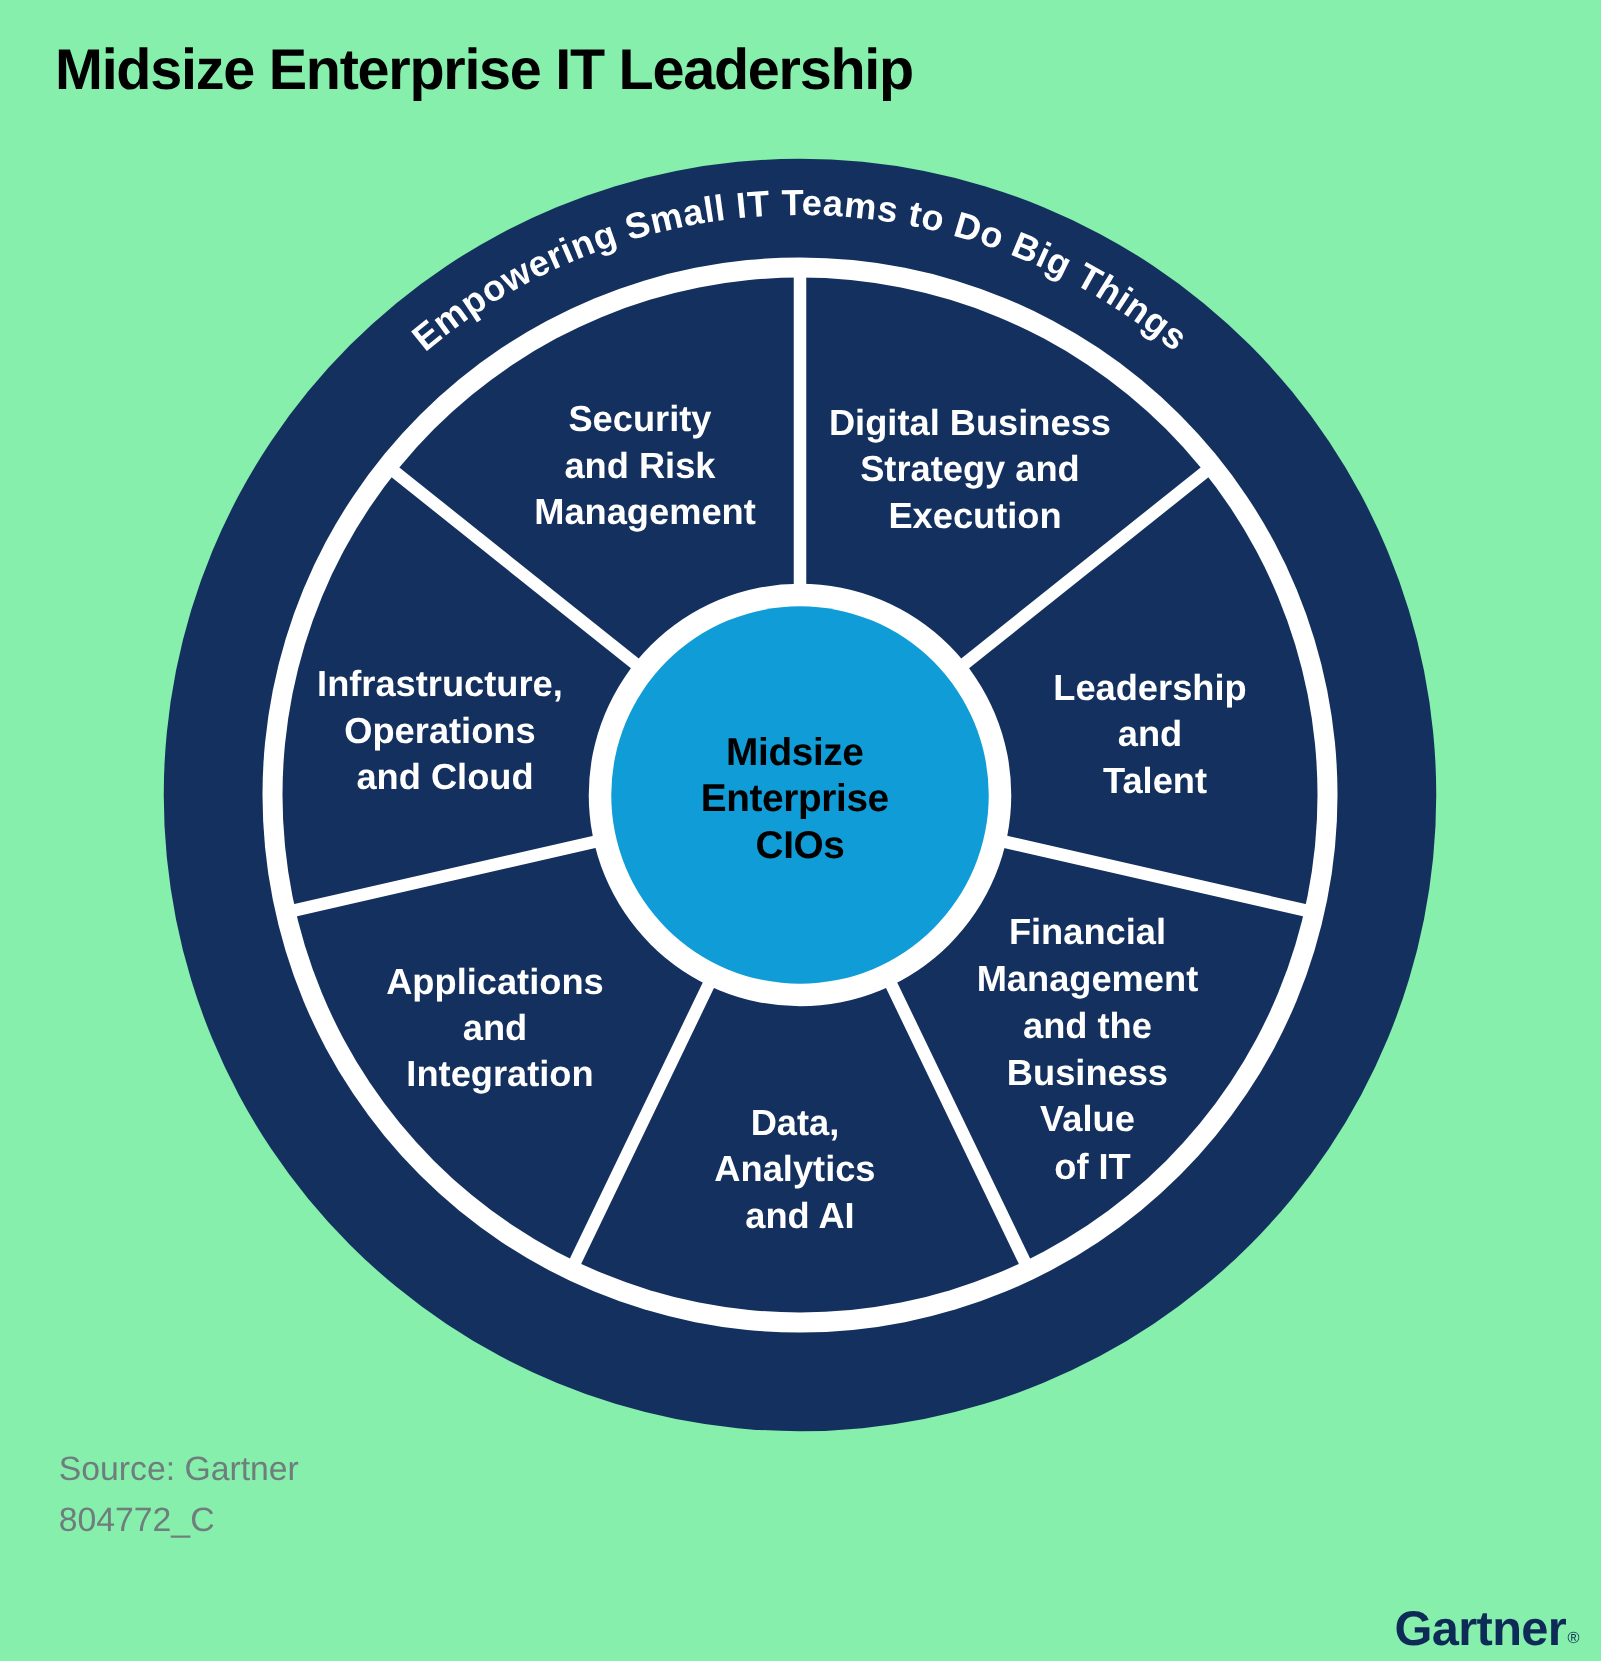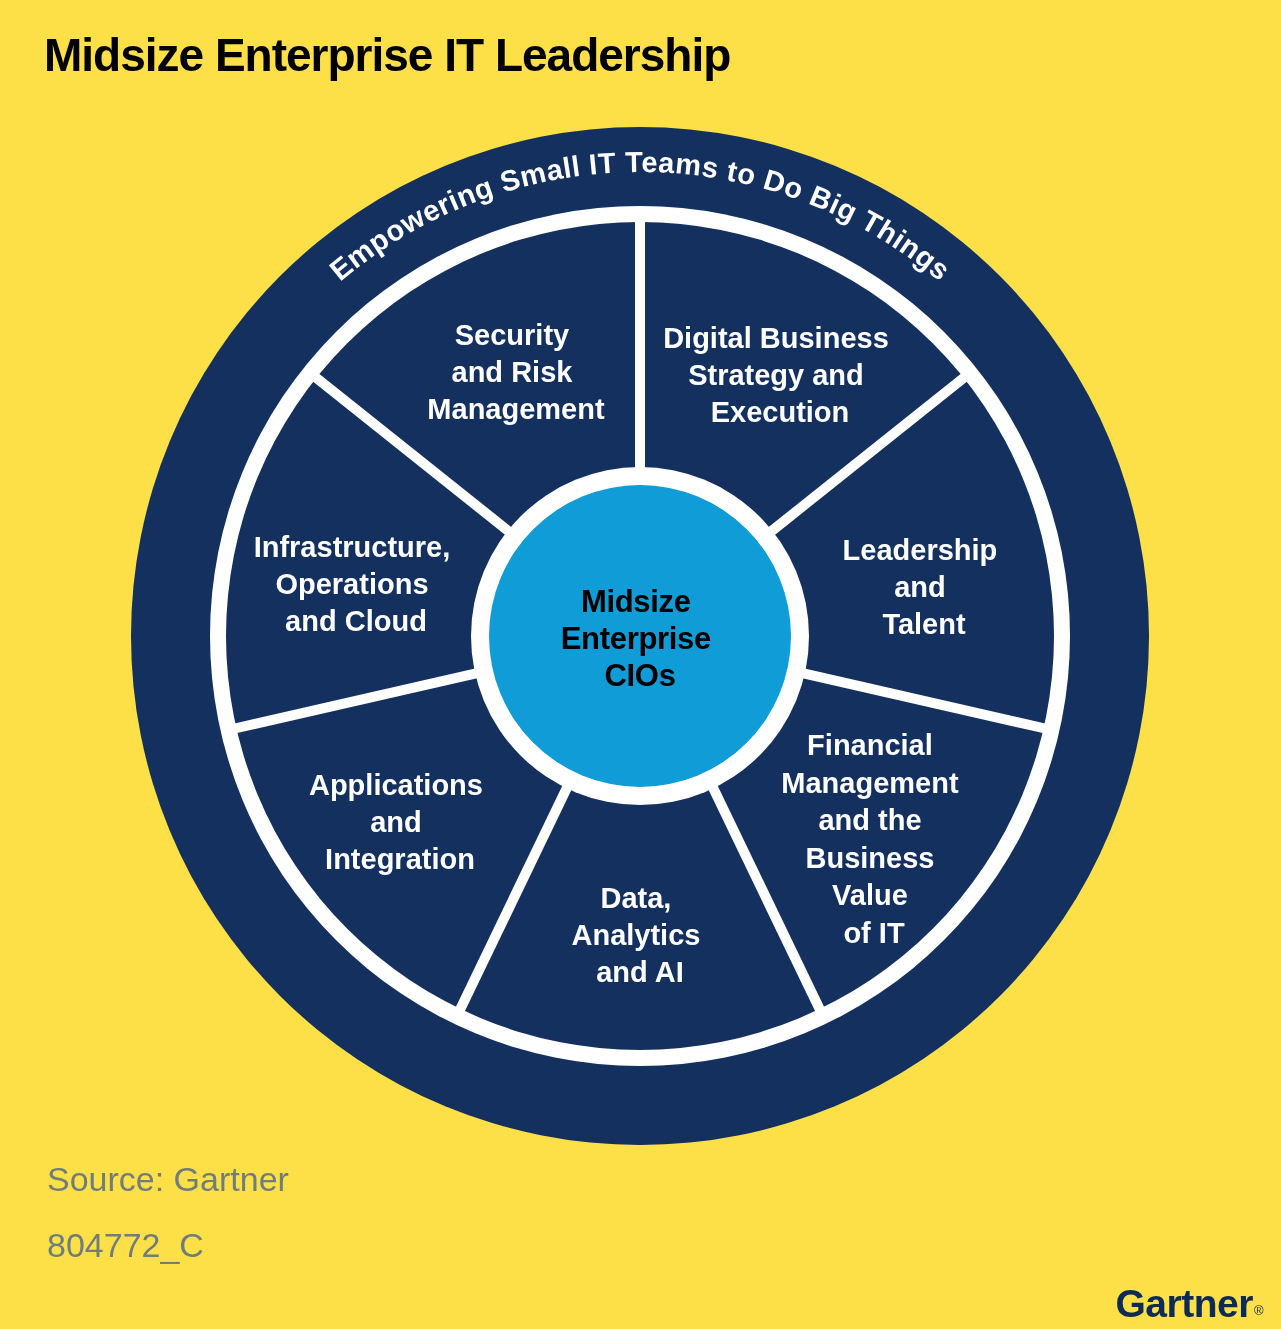--- a/index.html
+++ b/index.html
@@ -5,21 +5,21 @@
   :root{
     --navy:#14305f;
     --blue:#0f9cd7;
     --text_gray:#6f7d7c;
     --logo_navy:#0d2b56;
   }
   html,body{margin:0;padding:0;background:#fff;}
   .page{
     position:relative;
     width:1281px;height:1329px;
-    background:#fde047;
+    background:#86efac;
     font-family:"Liberation Sans",sans-serif;
     overflow:hidden;
   }
   .title{
     position:absolute;left:44px;top:28px;margin:0;
     font-size:46px;font-weight:700;letter-spacing:-1px;
     color:#000;line-height:1.2;
   }
   .wheel-svg{position:absolute;left:0;top:0;}
   .fill-navy{fill:var(--navy,#14305f);}
@@ -33,24 +33,24 @@
   .seg-label{
     font-family:"Liberation Sans",sans-serif;
     font-weight:700;font-size:29px;fill:#ffffff;text-anchor:middle;
   }
   .hub-label{
     font-family:"Liberation Sans",sans-serif;
     font-weight:700;font-size:31px;fill:#000000;text-anchor:middle;letter-spacing:-.3px;
   }
   .source-line{
     position:absolute;left:47px;
-    font-size:34px;color:var(--text_gray,#6f7d7c);
+    font-size:27px;color:var(--text_gray,#6f7d7c);
   }
   .source-note{top:1160px;}
-  .doc-id{top:1201px;margin-top:25px;}
+  .doc-id{top:1201px;}
   .logo{
     position:absolute;top:1282px;right:18px;
     font-size:39px;font-weight:700;letter-spacing:-.5px;
     color:var(--logo_navy,#0d2b56);
     margin-left:12px;
   }
   .logo .reg{font-size:13px;font-weight:400;vertical-align:2px;margin-left:1px;}
 </style>
 </head>
 <body>

